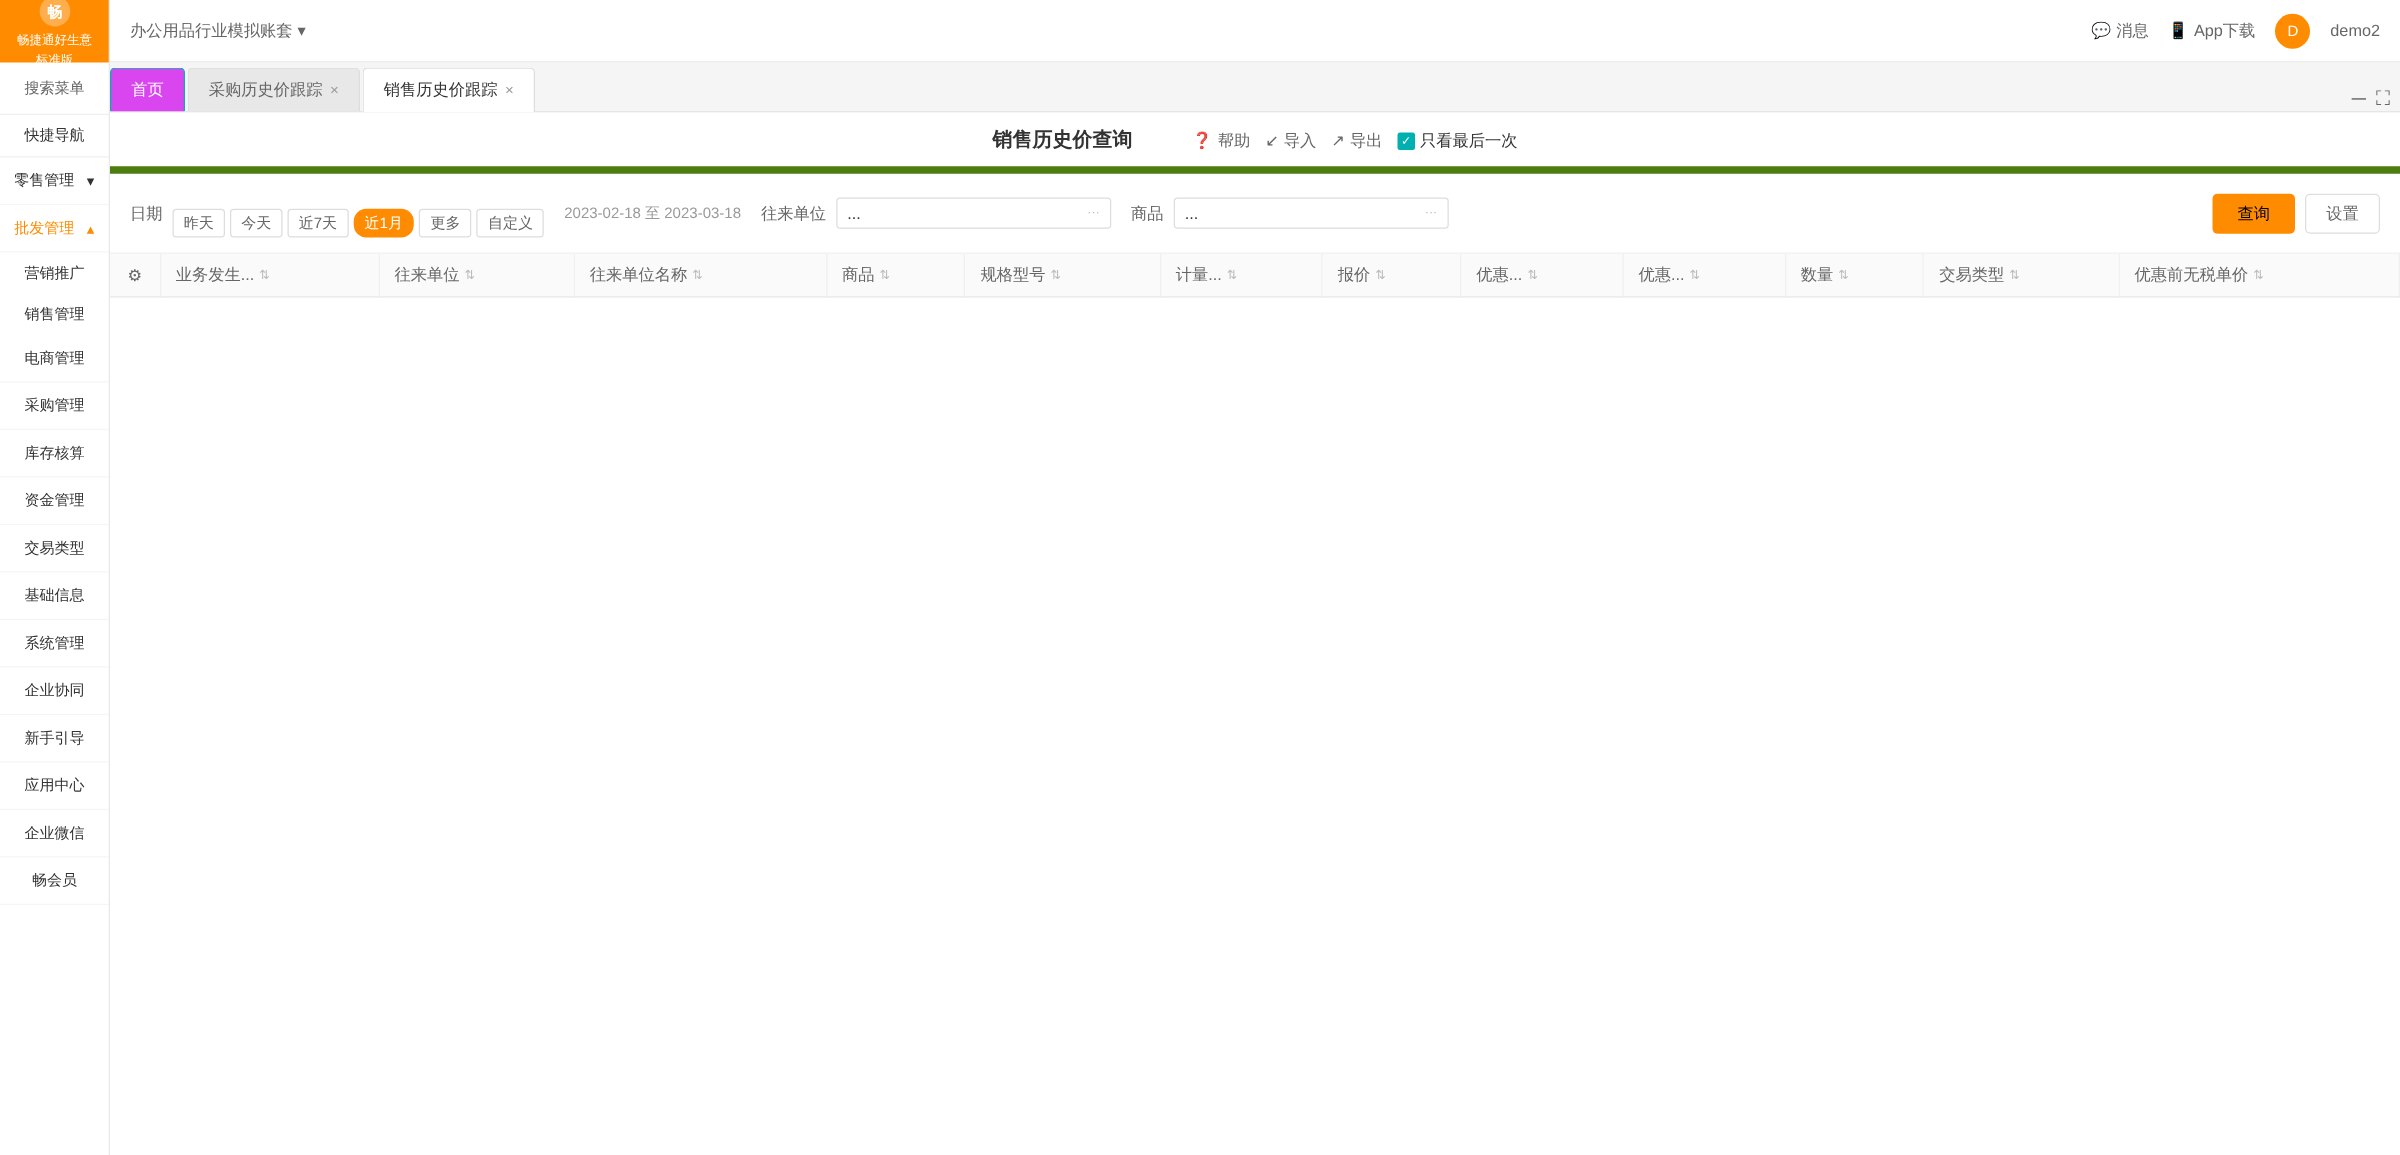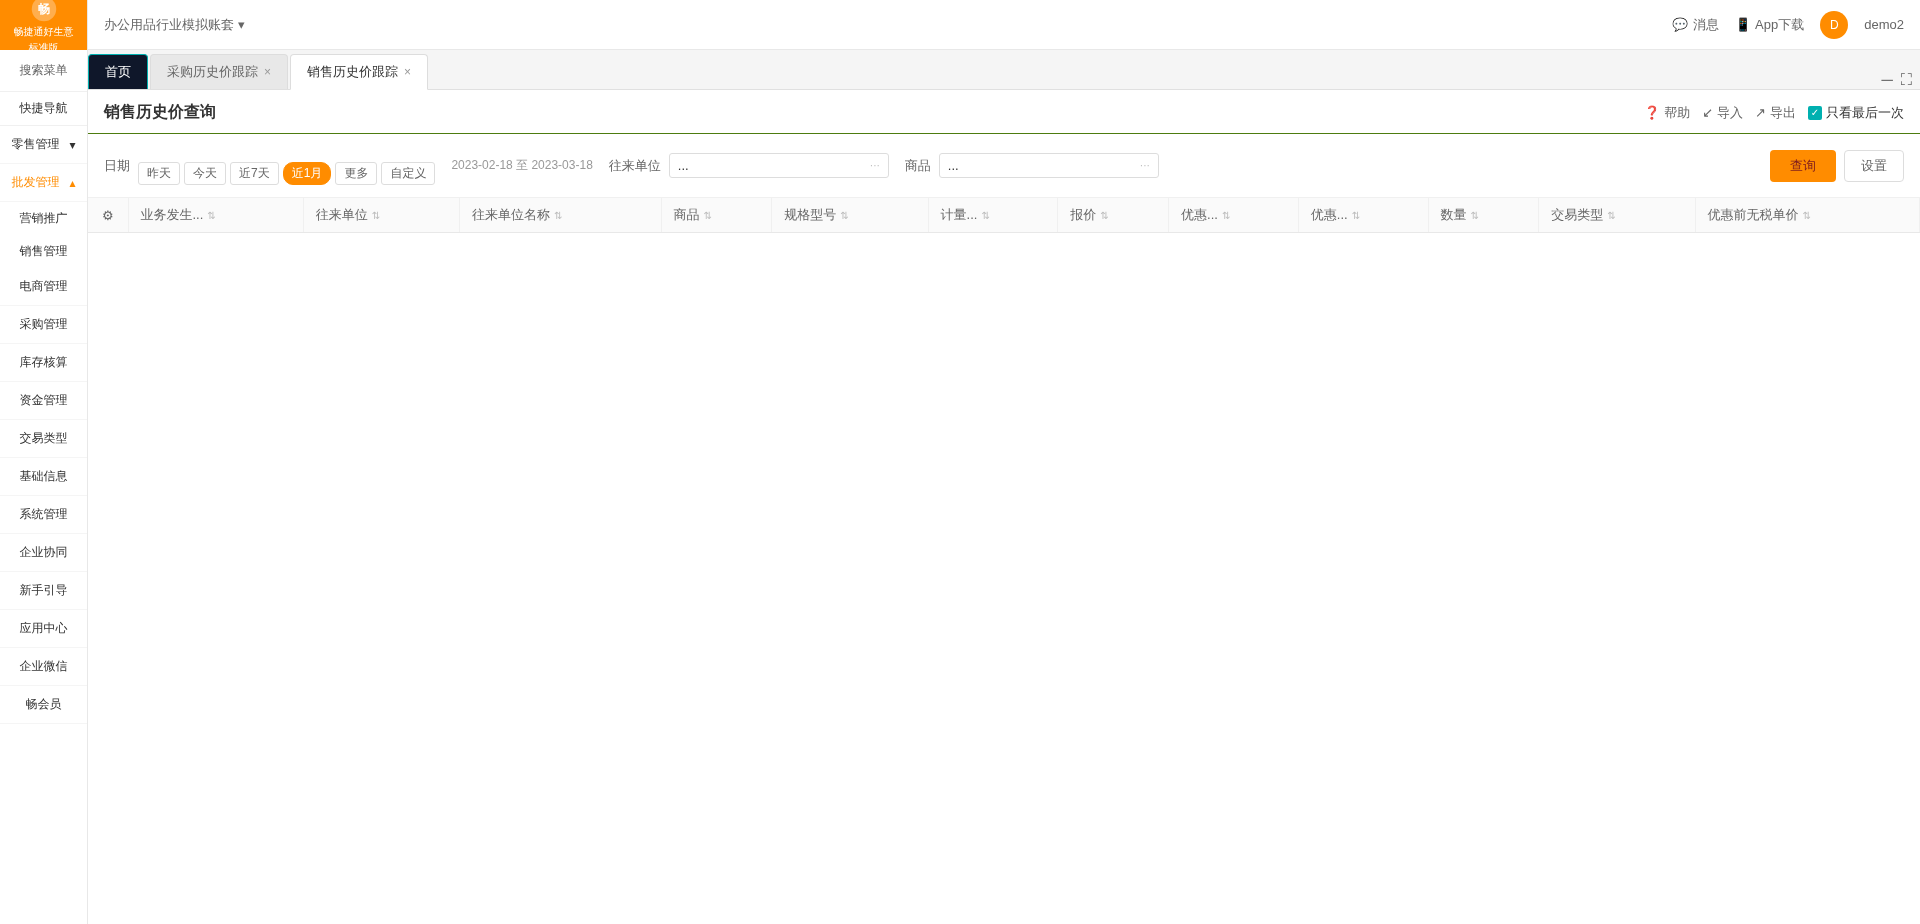--- a/index.html
+++ b/index.html
@@ -28,44 +28,44 @@
     .dropdown-btn { background: none; border: none; cursor: pointer; color: #666; font-size: 13px; display: flex; align-items: center; gap: 4px; }
     .top-header-right { display: flex; align-items: center; gap: 16px; color: #666; font-size: 13px; }
     .header-btn { background: none; border: none; cursor: pointer; color: #666; font-size: 13px; display: flex; align-items: center; gap: 4px; }
     .user-avatar { width: 28px; height: 28px; border-radius: 50%; background: #ff8c00; display: flex; align-items: center; justify-content: center; color: #fff; font-size: 12px; }
 
     
     .tabs-bar { height: 40px; background: #f5f5f5; display: flex; align-items: flex-end; padding: 0 0; flex-shrink: 0; border-bottom: 1px solid #e0e0e0; }
     .tab { padding: 8px 16px; cursor: pointer; font-size: 13px; color: #666; background: #e8e8e8; border: 1px solid #ddd; border-bottom: none; margin-right: 2px; display: flex; align-items: center; gap: 6px; border-radius: 4px 4px 0 0; }
     .tab.active { background: #fff; color: #333; border-color: #ddd; border-bottom: 1px solid #fff; margin-bottom: -1px; }
     .tab-close { color: #999; font-size: 12px; cursor: pointer; }
-    .tab-home { background: #0f172a; color: #fff; border-color: #00b0b0; }
+    .tab-home { background: #d946ef; color: #fff; border-color: #00b0b0; }
 
     
     .page-content { flex: 1; background: #fff; overflow: hidden; display: flex; flex-direction: column; }
 
     
-    .page-title-bar { padding: 12px 16px 10px; display: flex; align-items: center; justify-content: space-between; border-bottom: 1px solid #4d7c0f; gap: 48px; }
+    .page-title-bar { padding: 12px 16px 10px; display: flex; align-items: center; justify-content: center; border-bottom: 6px solid #4d7c0f; gap: 48px; }
     .page-title { font-size: 16px; font-weight: bold; color: #333; }
     .page-actions { display: flex; align-items: center; gap: 12px; }
     .page-action-btn { background: none; border: none; cursor: pointer; color: #666; font-size: 13px; display: flex; align-items: center; gap: 4px; }
     .checkbox-label { display: flex; align-items: center; gap: 4px; font-size: 13px; color: #333; cursor: pointer; }
     .checkbox-checked { width: 14px; height: 14px; background: #00b0b0; border-radius: 2px; display: flex; align-items: center; justify-content: center; color: #fff; font-size: 10px; }
 
     
     .filter-bar { padding: 12px 16px; display: flex; align-items: center; gap: 16px; border-bottom: 1px solid #f0f0f0; flex-wrap: wrap; }
     .filter-group { display: flex; align-items: center; gap: 8px; }
     .filter-label { color: #666; font-size: 13px; }
     .date-btns { display: flex; gap: 4px; align-items: center; }
     .date-btn { padding: 2px 8px; border: 1px solid #ddd; border-radius: 3px; background: #fff; cursor: pointer; font-size: 12px; color: #666; margin-top: 16px; }
     .date-btn.active { background: #ff8c00; color: #fff; border-color: #ff8c00; border-radius: 10px; }
     .date-range { font-size: 12px; color: #999; margin-left: 8px; }
     .filter-input-group { display: flex; align-items: center; gap: 8px; }
     .filter-input { border: 1px solid #ddd; border-radius: 3px; padding: 4px 8px; font-size: 13px; color: #333; width: 220px; display: flex; align-items: center; justify-content: space-between; }
-    .query-btn { padding: 6px 20px; background: #ff8c00; color: #7f1d1d; border: none; border-radius: 4px; cursor: pointer; font-size: 13px; }
+    .query-btn { padding: 6px 20px; background: #ff8c00; color: #000000; border: none; border-radius: 4px; cursor: pointer; font-size: 13px; }
     .settings-btn { padding: 6px 16px; background: #fff; color: #666; border: 1px solid #ddd; border-radius: 4px; cursor: pointer; font-size: 13px; }
 
     
     .table-container { flex: 1; overflow: auto; }
     .data-table { width: 100%; border-collapse: collapse; }
     .data-table th { padding: 8px 12px; text-align: left; background: #fafafa; border-bottom: 1px solid #e8e8e8; font-size: 13px; color: #666; font-weight: normal; white-space: nowrap; border-right: 1px solid #f0f0f0; }
     .data-table th:first-child { width: 40px; text-align: center; }
     .th-content { display: flex; align-items: center; gap: 4px; }
     .sort-icon { color: #bbb; font-size: 10px; }
 

